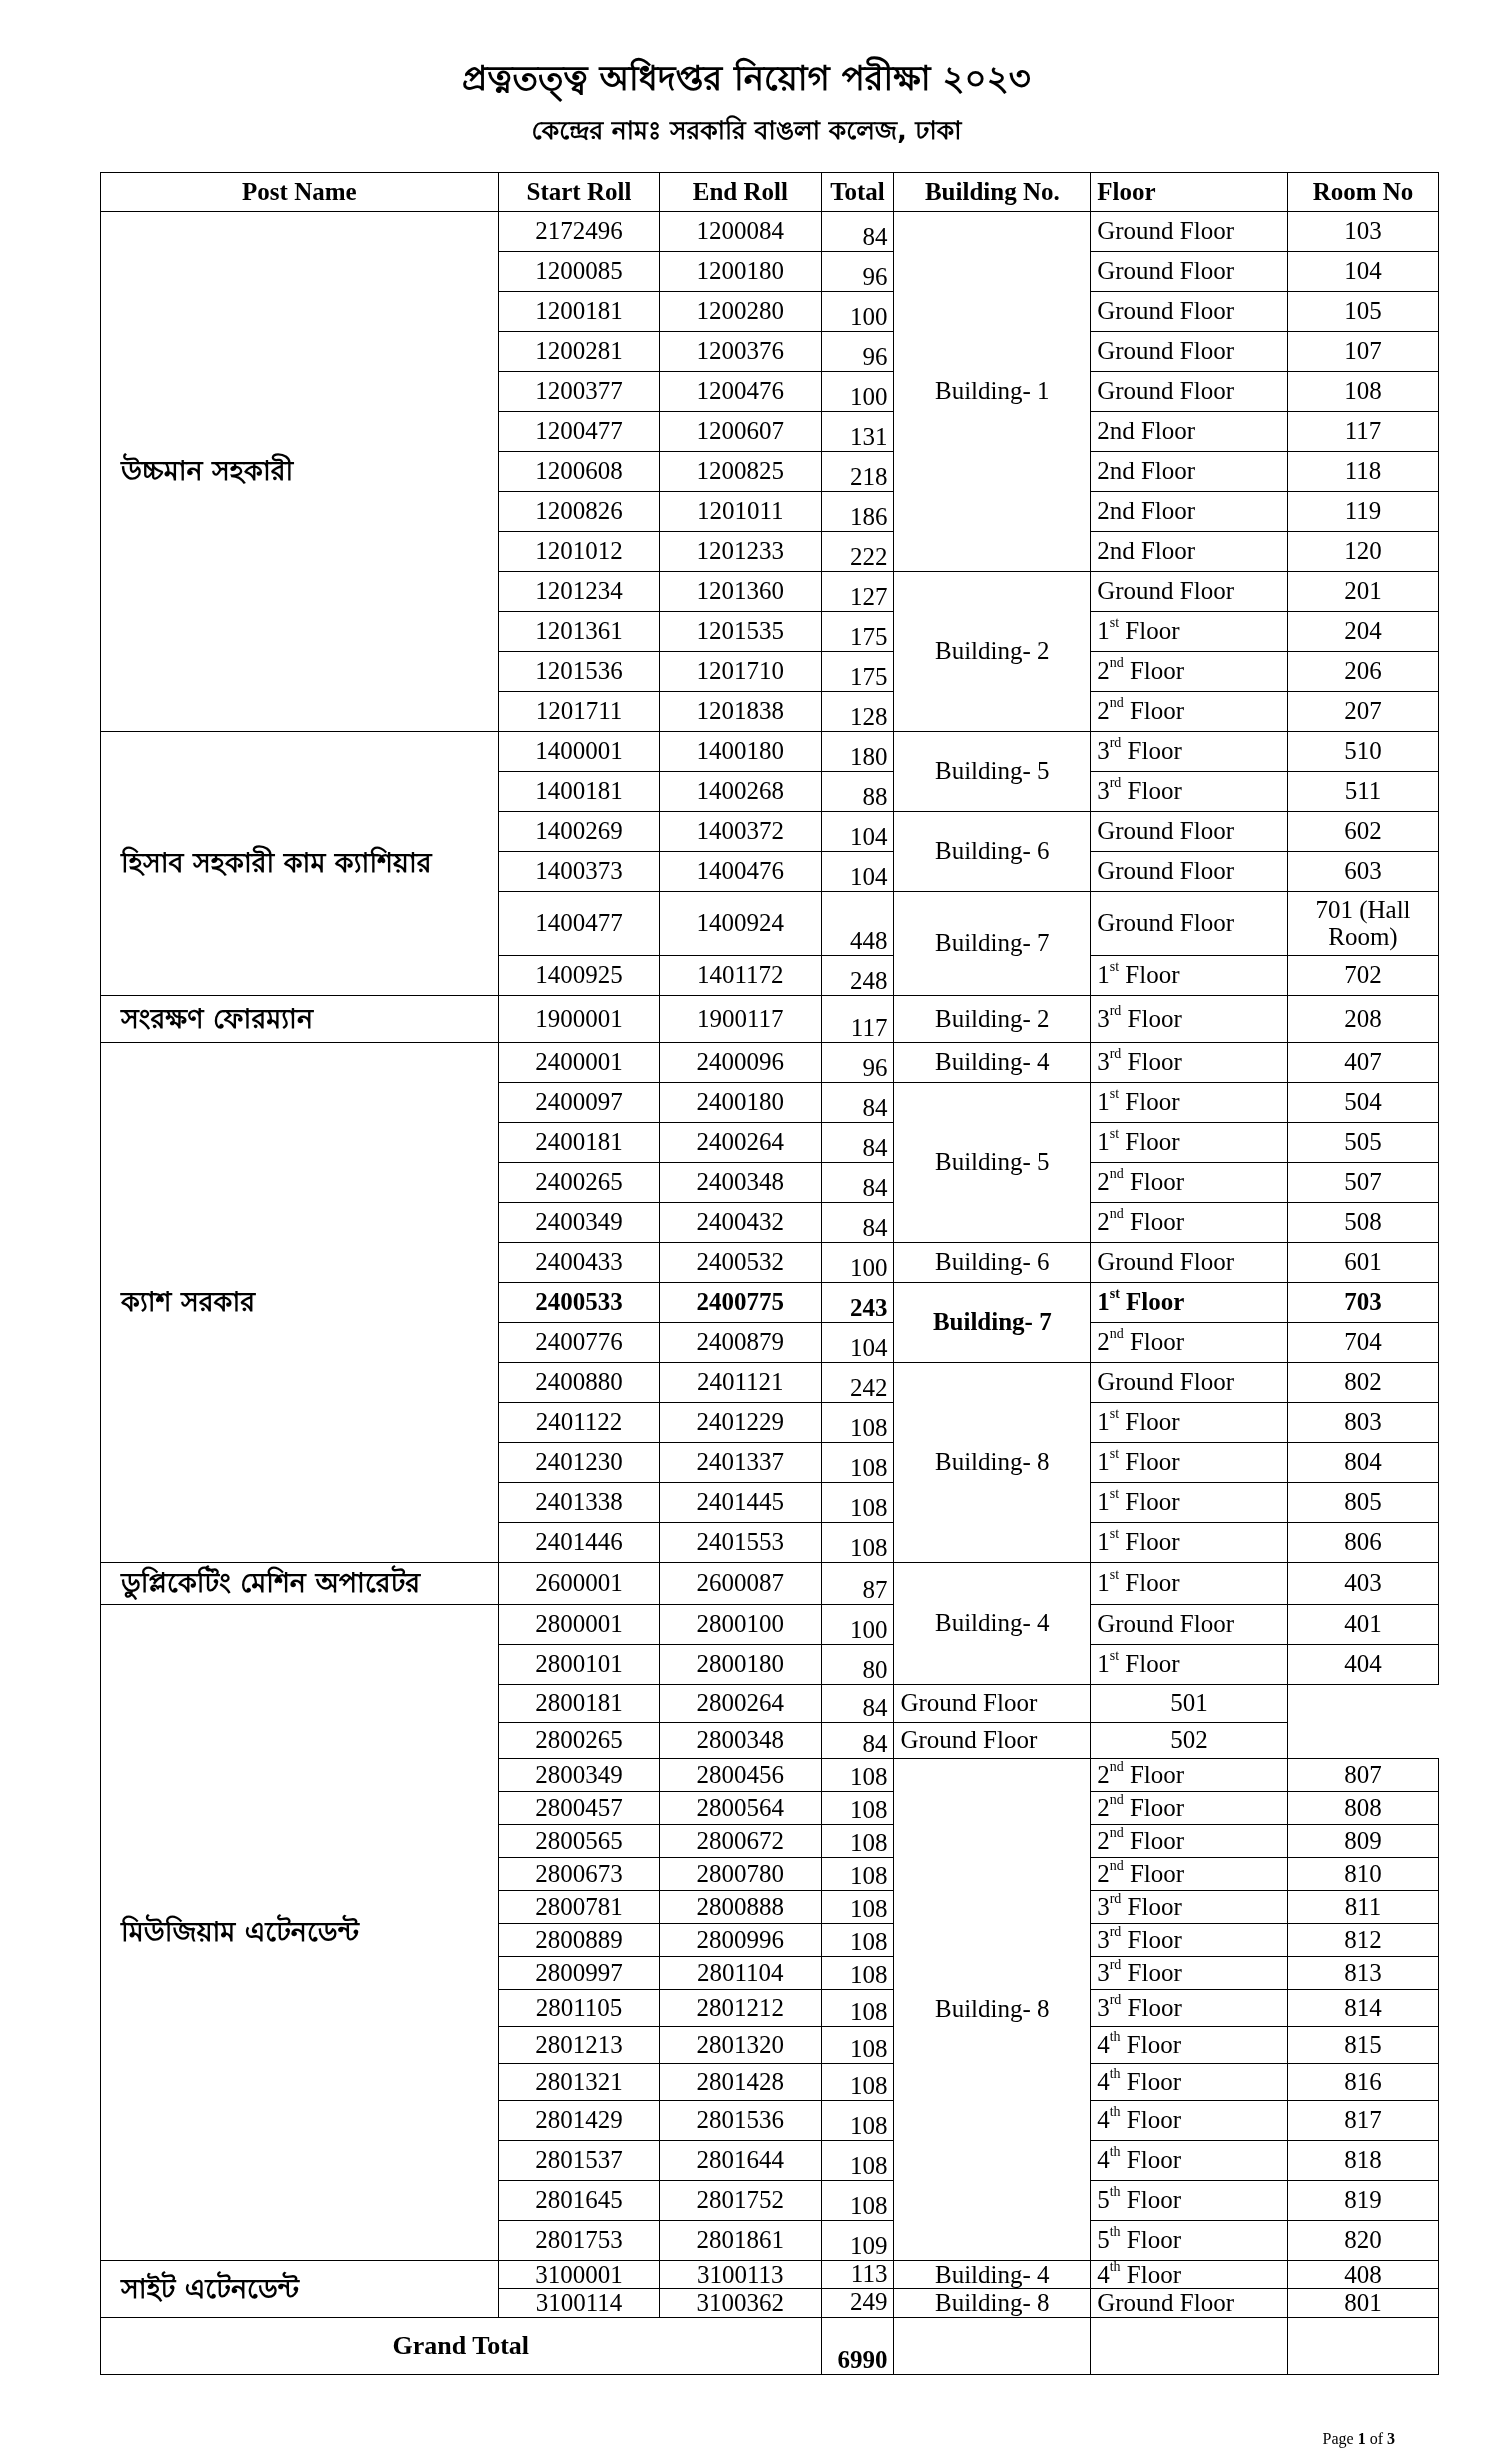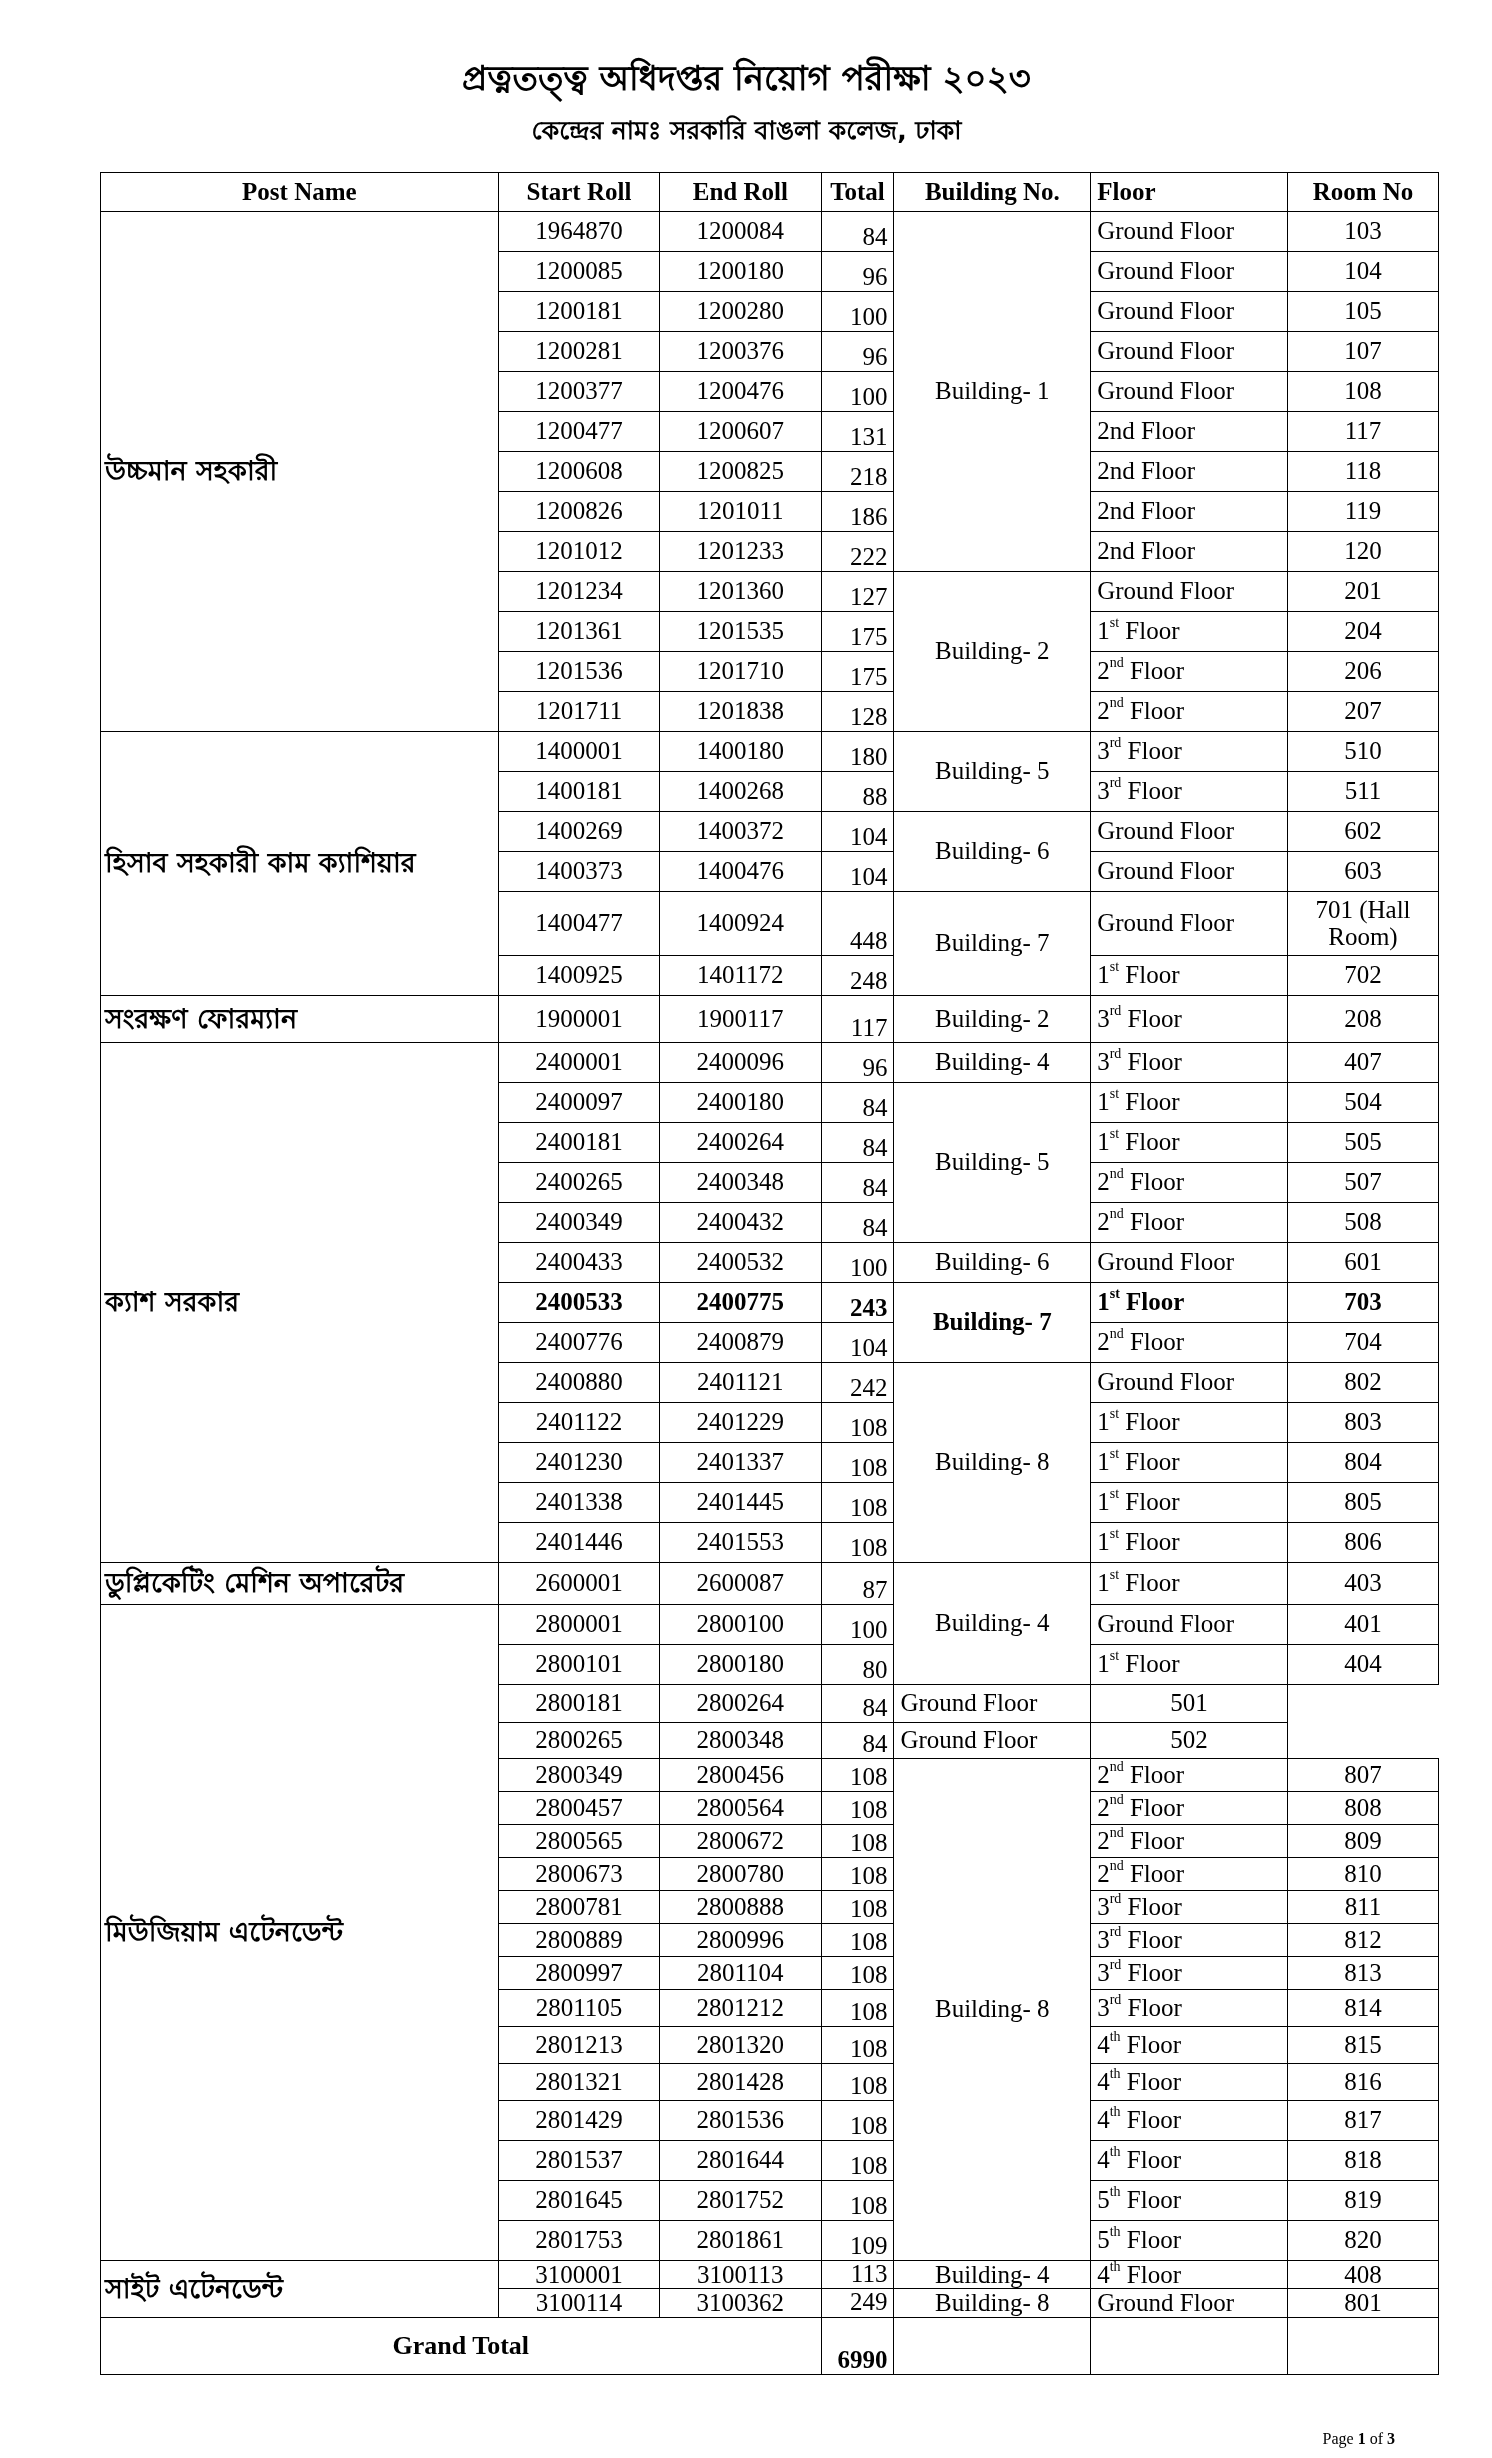--- a/index.html
+++ b/index.html
@@ -6,21 +6,21 @@
   body { width:1493px; height:2459px; position:relative; font-family:"Liberation Serif", serif; color:#000; }
   .title { position:absolute; top:52px; left:0; width:1493px; text-align:center; font-family:"DejaVu Sans", sans-serif; font-weight:bold; font-size:34px; }
   .subtitle { position:absolute; top:111px; left:0; width:1493px; text-align:center; font-family:"DejaVu Sans", sans-serif; font-weight:bold; font-size:25px; }
   table { position:absolute; top:172px; left:100px; width:1339px; border-collapse:collapse; table-layout:fixed; }
   td, th { border:1.5px solid #000; padding:0 6px; font-size:25px; line-height:1.05; }
   th { font-weight:bold; height:38px; text-align:center; }
   th.floor-h { text-align:left; }
   td.c { text-align:center; }
   td.r { text-align:right; vertical-align:bottom; padding-bottom:1px; }
   td.l { text-align:left; }
-  td.post { font-family:"DejaVu Sans", sans-serif; font-weight:bold; font-size:27px; text-align:left; padding-left:4px; vertical-align:middle; }
+  td.post { font-family:"DejaVu Sans", sans-serif; font-weight:bold; font-size:27px; text-align:left; padding-left:20px; vertical-align:middle; }
   td.bldg { text-align:center; vertical-align:middle; }
   .gt-label { text-align:center; font-weight:bold; font-size:26px; }
   .gt-val { text-align:right; font-weight:bold; vertical-align:bottom; }
   sup { font-size:14px; vertical-align:top; position:relative; top:-2px; }
   .footer { position:absolute; top:2450px; right:98px; font-size:16px; transform:translateY(-20px); }
   .footer b { font-weight:bold; }
 </style>
 </head>
 <body>
 
@@ -44,21 +44,21 @@
       <th>End Roll</th>
       <th>Total</th>
       <th>Building No.</th>
       <th class="floor-h">Floor</th>
       <th>Room No</th>
     </tr>
   </thead>
   <tbody id="tbody">
       <tr style="height: 40px;">
         <td class="post" rowspan="13">উচ্চমান সহকারী</td>
-        <td class="c">1964870</td>
+        <td class="c">2172496</td>
         <td class="c">1200084</td>
         <td class="r">84</td>
         <td class="bldg" rowspan="9">Building- 1</td>
         <td class="l">Ground Floor</td>
         <td class="c">103</td>
       </tr>
       <tr style="height: 40px;">
         <td class="c">1200085</td>
         <td class="c">1200180</td>
         <td class="r">96</td>

